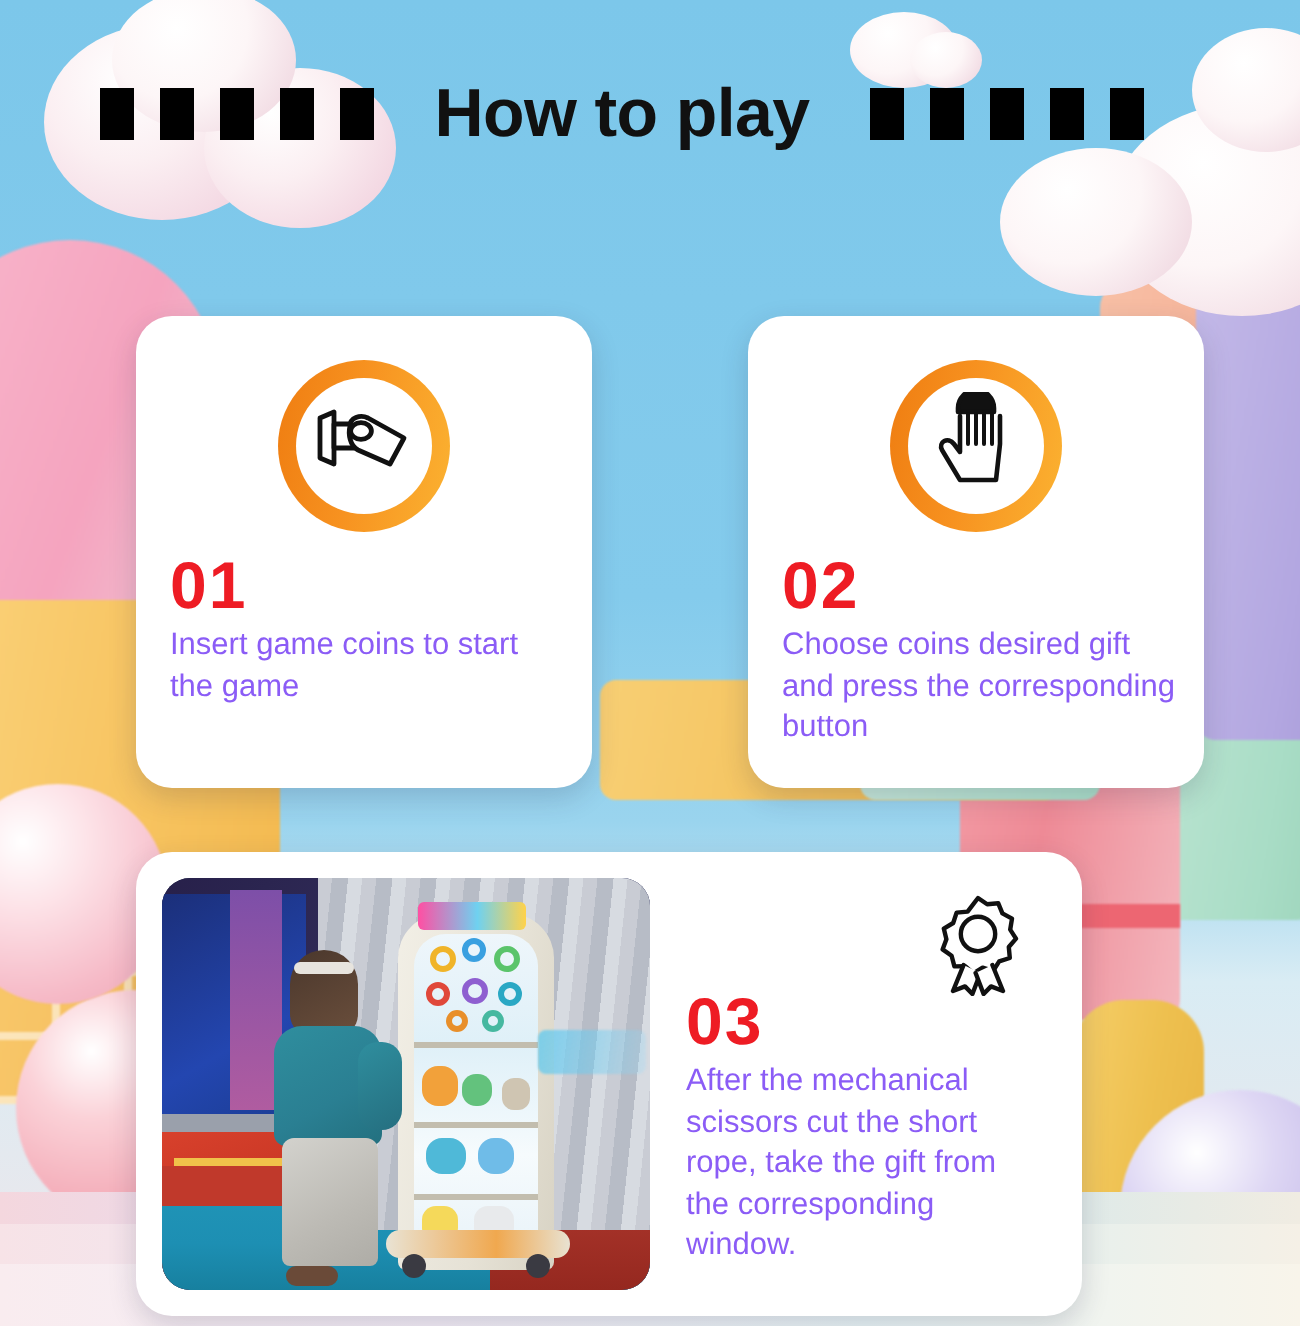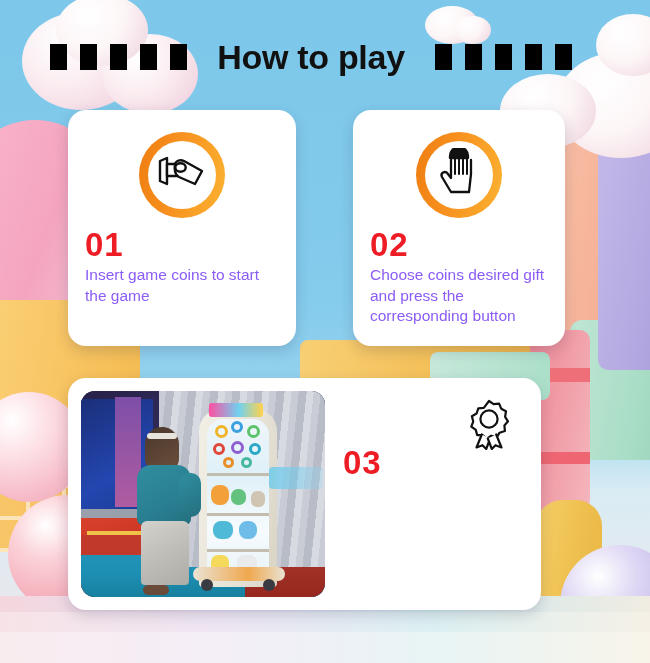--- a/index.html
+++ b/index.html
@@ -39,23 +39,24 @@
   .title-text{
     font-size:34px; font-weight:bold; color:#111;
     letter-spacing:-0.3px; white-space:nowrap;
     font-family:"Liberation Sans", sans-serif;
   }
 
   
   .card{
     position:absolute; background:#fff; border-radius:18px;
     box-shadow:0 5px 14px rgba(40,40,70,0.18);
+    margin-top:48px;
   }
   #card1{ left:68px; top:110px; width:228px; height:236px; }
-  #card2{ left:353px; top:110px; width:212px; height:236px; }
+  #card2{ left:374px; top:110px; width:228px; height:236px; }
   #card3{ left:68px; top:378px; width:473px; height:232px; }
 
   .icon-circle{
     position:absolute; left:50%; transform:translateX(-50%); top:22px;
     width:86px; height:86px; border-radius:50%;
     background:linear-gradient(100deg,#ef7d11 0%, #f79220 45%, #fbb231 100%);
     display:flex; align-items:center; justify-content:center;
   }
   .icon-circle .inner{
     width:68px; height:68px; border-radius:50%; background:#fff;
@@ -268,14 +269,15 @@
     <svg width="48" height="52" viewBox="0 0 48 52" fill="none" stroke="#111" stroke-width="2.2" stroke-linejoin="round" stroke-linecap="round">
       <path d="M24 3 L28.6 6.1 L34.1 5.6 L36.2 10.7 L41 13.3 L40.1 18.8 L43 23.3 L39.4 27.5 L39.9 33 L34.6 34.7 L31.6 39.4 L26.3 37.8 L21.7 40.7 L17.6 37.1 L12.2 37.2 L10.8 31.9 L6.3 28.7 L8.2 23.6 L6.9 18.3 L11.6 15.5 L13.3 10.3 L18.8 9.8 Z" fill="#fff"></path>
       <circle cx="24" cy="21" r="8.6" fill="#fff"></circle>
       <path d="M16.8 36.5 L11.5 49.5 L17.5 47.2 L21.2 51 L25.2 40.5" fill="#fff"></path>
       <path d="M31.2 36.5 L36.5 49.5 L30.5 47.2 L26.8 51 L22.8 40.5" fill="#fff"></path>
     </svg>
   </span>
 
   <div class="txtblock">
     <div class="num">03</div>
+    <div class="body-txt">After the mechanical scissors cut the short rope, take the gift from the corresponding window.</div>
   </div>
 </div>
 
 </body></html>

